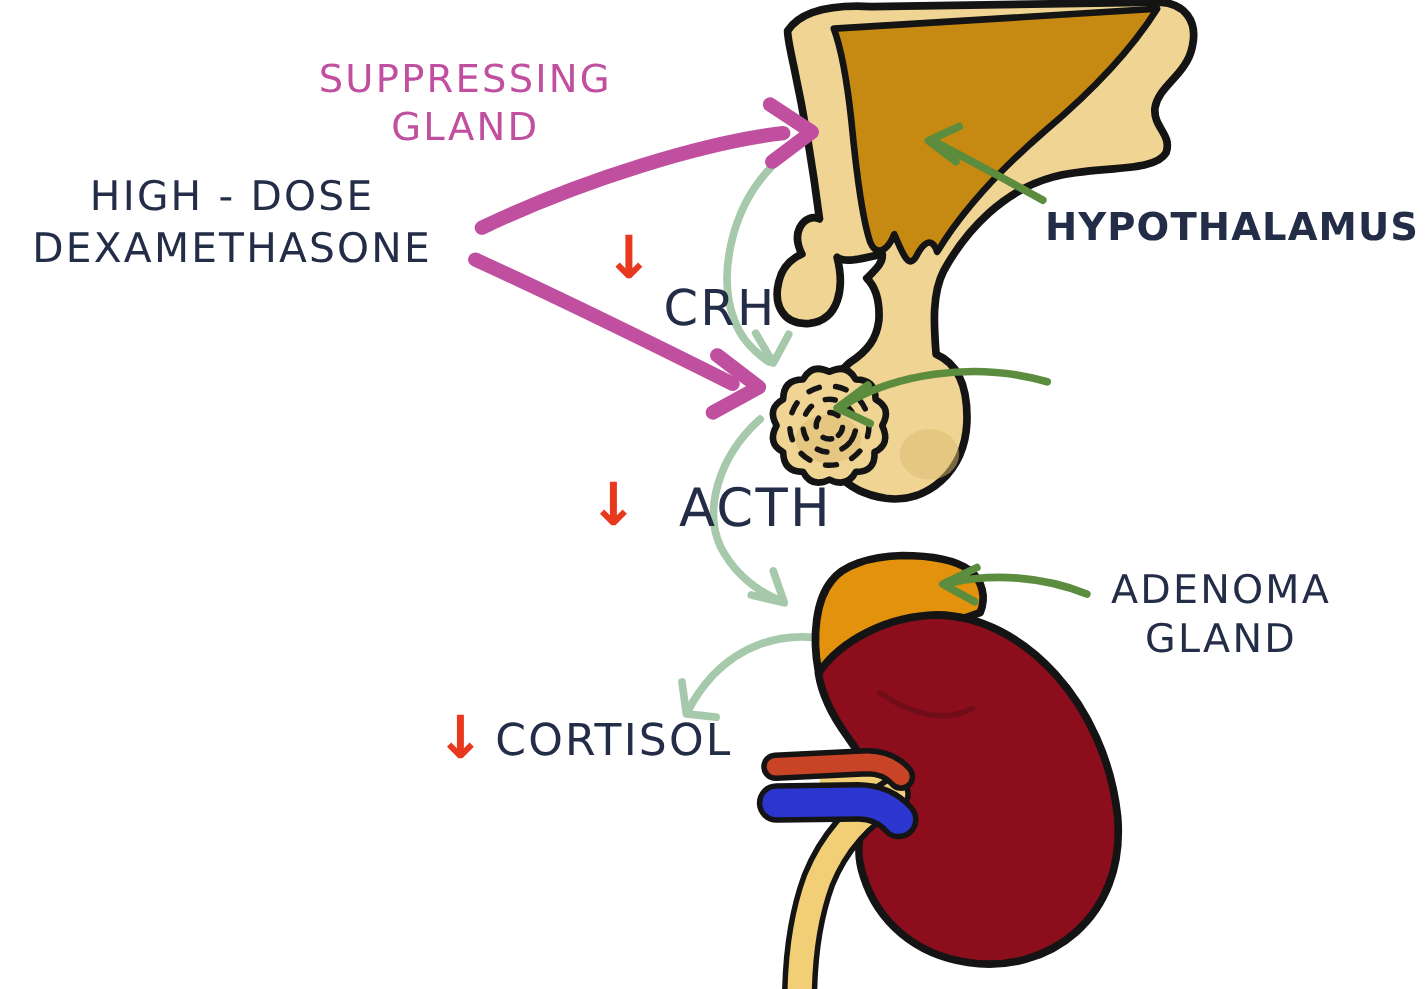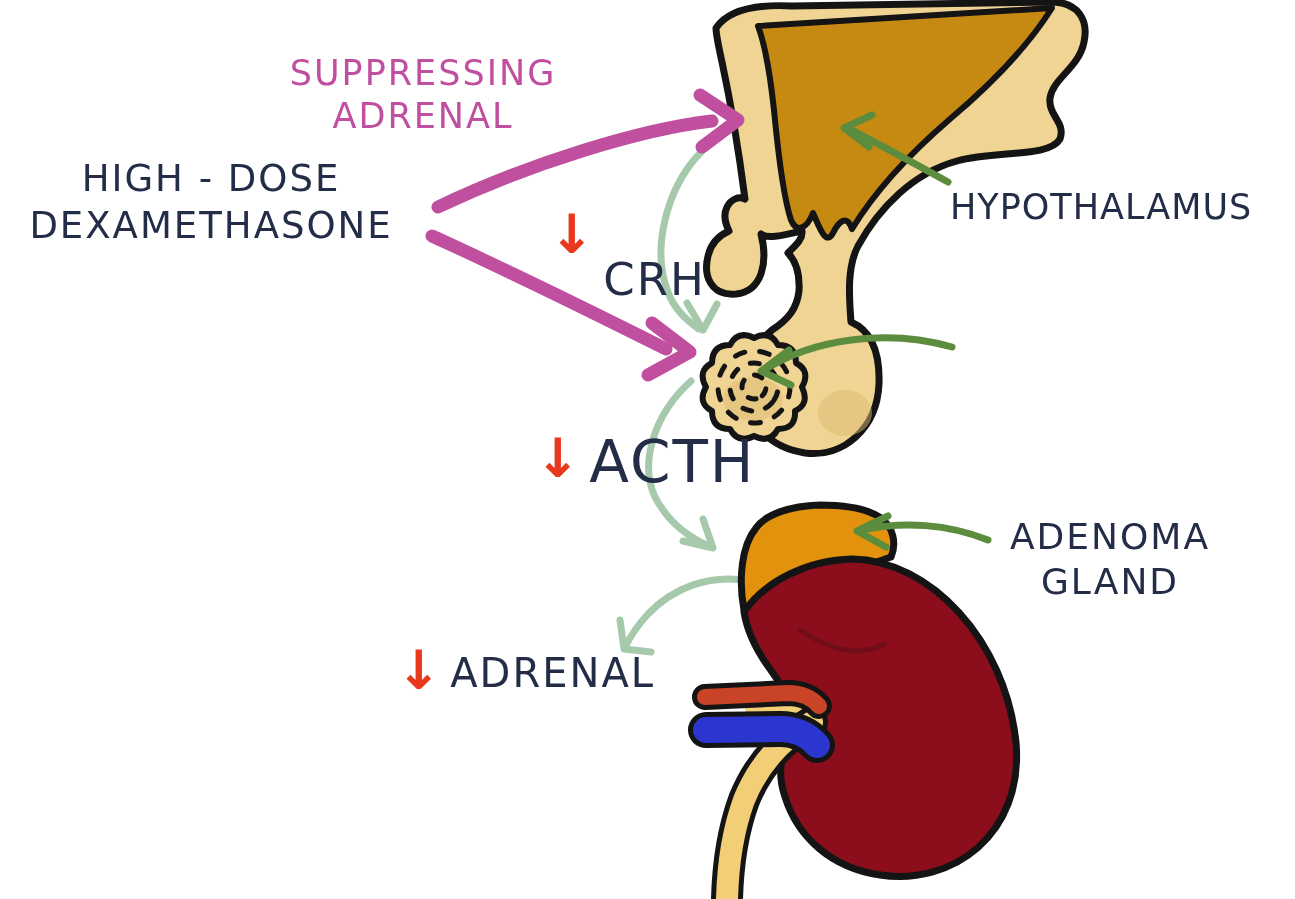--- a/index.html
+++ b/index.html
@@ -19,36 +19,36 @@
     line-height:46px;
     font-size:36px;
   }
   .center{text-align:center;}
   #lbl-suppressing{
     left:262px;top:52px;width:322px;
     color:var(--magenta,#C04FA0);
     font-size:35px;line-height:43px;
   }
   #lbl-drug{left:-6px;top:155px;width:434px;font-size:37px;line-height:47px;}
-  #lbl-hypothalamus{left:950px;top:184px;white-space:nowrap;font-size:35px;letter-spacing:1px;}
+  #lbl-hypothalamus{left:950px;top:184px;white-space:nowrap;font-size:35px;letter-spacing:1px;font-weight:bold;}
   #lbl-pituitary{left:953px;top:326px;width:284px;line-height:46px;}
   #lbl-adrenal{left:978px;top:514px;width:264px;line-height:45px;}
   .hrow{
     position:absolute;display:flex;align-items:flex-start;gap:9px;
     color:var(--navy,#242D47);
   }
   .hrow .down{
     color:var(--red,#E8391E);
     font-size:54px;line-height:46px;font-weight:bold;
   }
   .hrow .hname{letter-spacing:2px;}
   #row-crh{left:549px;top:212px;}
   #row-crh .hname{font-size:45px;line-height:52px;margin-top:42px;}
   #row-acth{left:535px;top:436px;}
-  #row-acth .hname{font-size:58px;line-height:52px;}
+  #row-acth .hname{font-size:48px;line-height:52px;margin-left:28px;}
   #row-cortisol{left:396px;top:648px;}
   #row-cortisol .hname{font-size:40px;line-height:50px;}
   .ln{fill:none;stroke-linecap:round;stroke-linejoin:round;}
 </style>
 </head>
 <body>
 
 <div class="stage">
 
   <svg width="1295" height="899" viewBox="0 0 1295 899">
@@ -131,38 +131,38 @@
       <path class="ln" stroke-width="7" d="M 952,347 C 885,328 812,340 766,369" stroke="#5C8C3E"></path>
       <polyline class="ln" stroke-width="7" points="789,350 761,371 791,385" stroke="#5C8C3E"></polyline>
     </g>
     <g>
       <path class="ln" stroke-width="7" d="M 988,540 C 948,524 903,521 863,530" stroke="#5C8C3E"></path>
       <polyline class="ln" stroke-width="7" points="888,516 857,531 886,547" stroke="#5C8C3E"></polyline>
     </g>
   </svg>
 
   <div class="lbl center" id="lbl-suppressing">SUPPRESSING
-ADRENAL</div>
+GLAND</div>
 
   <div class="lbl center" id="lbl-drug">HIGH - DOSE
 DEXAMETHASONE</div>
 
   <div class="hrow" id="row-crh">
     <span class="down">↓</span>
     <span class="hname">CRH</span>
   </div>
 
   <div class="hrow" id="row-acth">
     <span class="down">↓</span>
     <span class="hname">ACTH</span>
   </div>
 
   <div class="hrow" id="row-cortisol">
     <span class="down">↓</span>
-    <span class="hname">ADRENAL</span>
+    <span class="hname">CORTISOL</span>
   </div>
 
   <div class="lbl" id="lbl-hypothalamus">HYPOTHALAMUS</div>
 
 
   <div class="lbl center" id="lbl-adrenal">ADENOMA
 GLAND</div>
 </div>
 
 </body></html>

